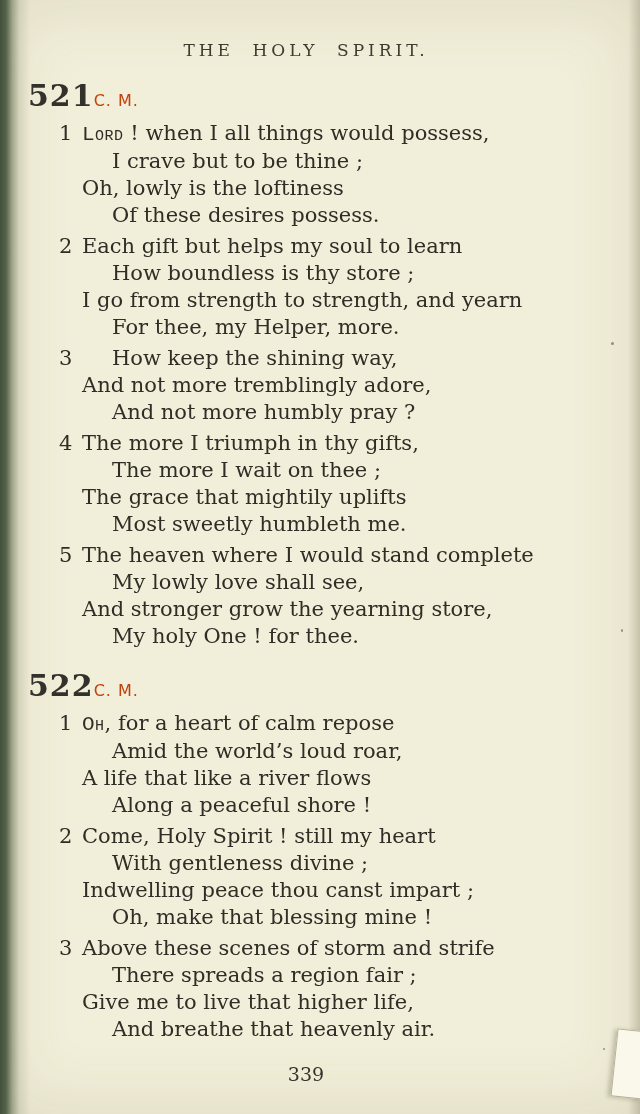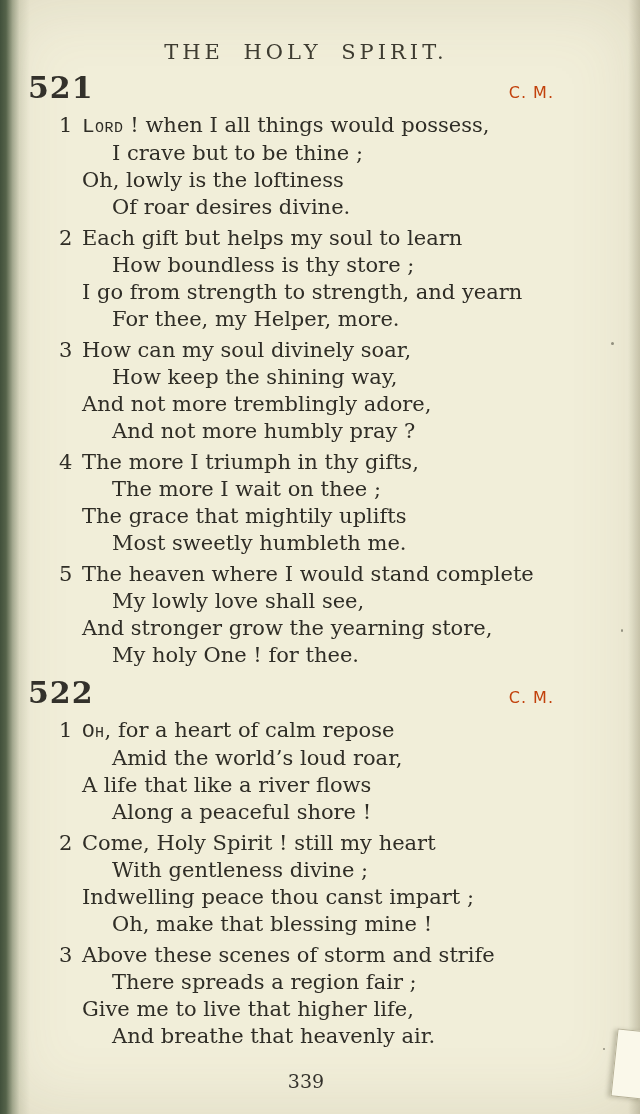--- a/index.html
+++ b/index.html
@@ -21,26 +21,26 @@
       rgba(190,190,160,0) 100%);
     z-index: 2;
   }
   .right-shade {
     position: absolute; right: 0; top: 0; bottom: 0; width: 12px;
     background: linear-gradient(270deg, rgba(110,105,75,.28), rgba(110,105,75,0));
     z-index: 2;
   }
   .page { position: relative; padding: 40px 86px 0 58px; z-index: 1; }
   .running-header {
-    text-align: center; font-size: 21px; letter-spacing: 4px; word-spacing: 9px;
+    text-align: center; font-size: 17px; letter-spacing: 4px; word-spacing: 9px;
     color: #3e3c31; margin-bottom: 6px;
   }
   .hymn-head {
-    display: flex; justify-content: space-between; align-items: baseline;
-    margin: 6px 0 7px -30px;
+    display: flex; align-items: baseline;
+    margin: 18px 0 7px -30px;
   }
   .hymn-number { font-size: 30px; font-weight: bold; color: #33312b; letter-spacing: 1px; }
   .hymn-meter { font-size: 16px; font-family: "DejaVu Sans", sans-serif; color: #c2410c; letter-spacing: 1px; }
   .hymn-body { padding-left: 24px; }
   .verse { margin: 0 0 4px 0; }
   .vline { margin: 0; font-size: 21px; line-height: 27px; position: relative; white-space: nowrap; }
   .indent { padding-left: 30px; }
   .vnum { position: absolute; left: -23px; }
   .lead { font-variant: small-caps; letter-spacing: .5px; font-family: Liberation Mono, monospace; }
   .page-number { text-align: center; font-size: 19px; margin-top: 20px; color: #33312b; }
@@ -76,35 +76,35 @@
       <span class="hymn-meter">C. M.</span>
     </div>
     <div class="hymn-body">
 
       <div class="verse">
         <p class="vline">
           <span class="vnum">1</span><span class="lead">Lord</span><span> ! when I all things would possess,</span>
         </p>
         <p class="vline indent">I crave but to be thine ;</p>
         <p class="vline">Oh, lowly is the loftiness</p>
-        <p class="vline indent">Of roar desires divine.</p>
+        <p class="vline indent">Of these desires possess.</p>
       </div>
 
       <div class="verse">
         <p class="vline">
           <span class="vnum">2</span><span>Each gift but helps my soul to learn</span>
         </p>
         <p class="vline indent">How boundless is thy store ;</p>
         <p class="vline">I go from strength to strength, and yearn</p>
         <p class="vline indent">For thee, my Helper, more.</p>
       </div>
 
       <div class="verse">
         <p class="vline">
-          <span class="vnum">3</span><span>How can my soul divinely soar,</span>
+          <span class="vnum">3</span>
         </p>
         <p class="vline indent">How keep the shining way,</p>
         <p class="vline">And not more tremblingly adore,</p>
         <p class="vline indent">And not more humbly pray ?</p>
       </div>
 
       <div class="verse">
         <p class="vline">
           <span class="vnum">4</span><span>The more I triumph in thy gifts,</span>
         </p>

